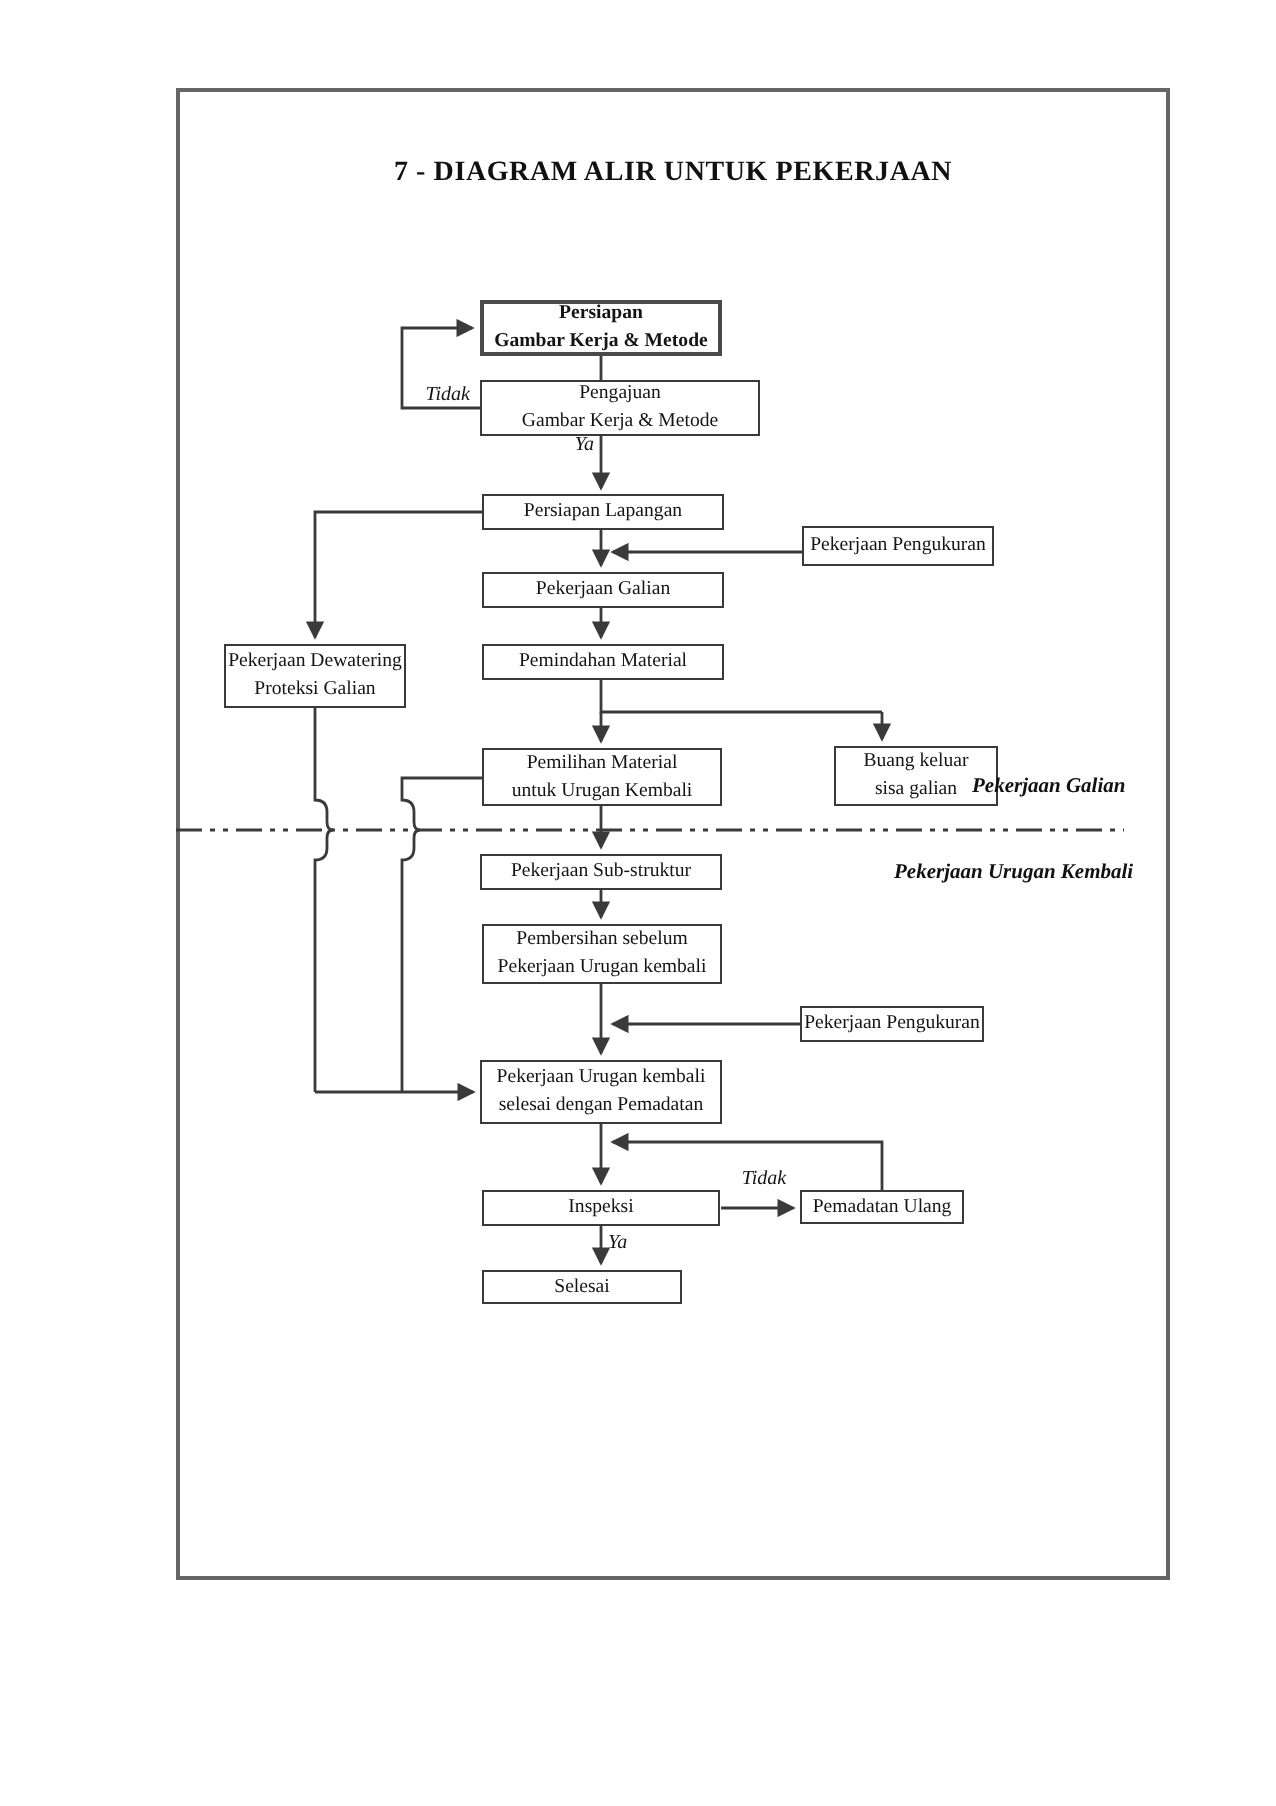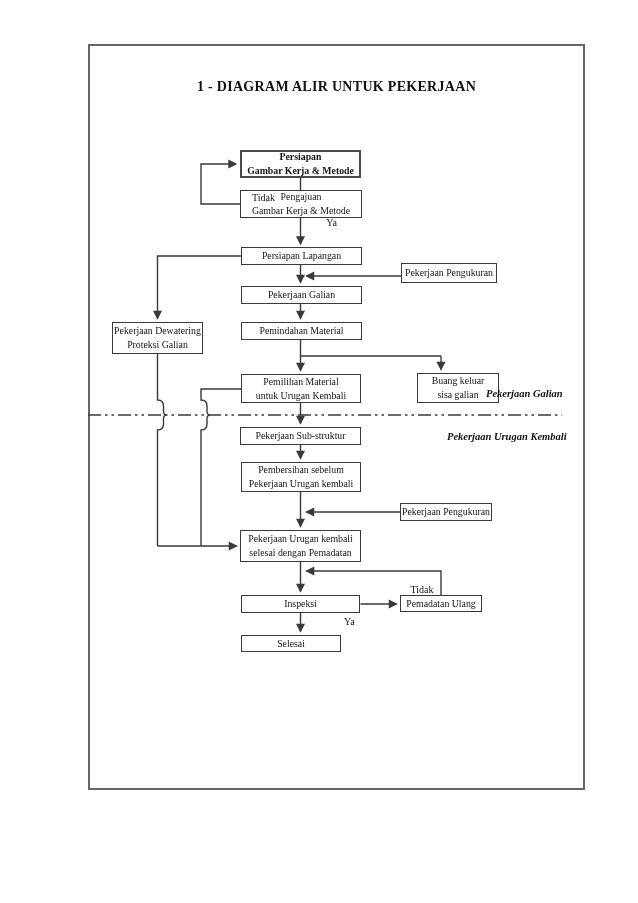--- a/index.html
+++ b/index.html
@@ -18,21 +18,21 @@
   }
   .node{
     position:absolute;box-sizing:border-box;background:#ffffff;
     border:1.3px solid #3a3a3a;
     display:flex;flex-direction:column;align-items:center;justify-content:center;
     text-align:center;font-size:9.8px;line-height:1.38;color:#141414;
   }
   .node span{white-space:nowrap;display:block;}
   .node.start{font-weight:bold;border-width:2px;border-color:#4a4a4a;}
   .edge-label{
-    position:absolute;font-size:10px;color:#141414;line-height:11px;margin-left:40px;
+    position:absolute;font-style:italic;font-size:10px;color:#141414;line-height:11px;
   }
   .phase-label{
     position:absolute;font-style:italic;font-weight:bold;font-size:10.5px;
     color:#111;white-space:nowrap;line-height:12px;
   }
 </style>
 </head>
 <body>
 
 <div class="canvas">
@@ -65,29 +65,29 @@
       <path d="M401,512 L306.5,512" marker-end="url(#arr)"></path>
       <path d="M300.5,562 L300.5,591.5" marker-end="url(#arr)"></path>
       <path d="M441,595 L441,571 L306.5,571" marker-end="url(#arr)"></path>
       <path d="M360.5,604 L396.5,604" marker-end="url(#arr)"></path>
       <path d="M300.5,613 L300.5,631.5" marker-end="url(#arr)"></path>
       <path d="M88,415 L562,415" stroke-dasharray="13 4 2.5 4 2.5 4"></path>
     </g>
   </svg>
 
   <div class="title">
-    <div>1 - DIAGRAM ALIR UNTUK PEKERJAAN</div>
+    <div>7 - DIAGRAM ALIR UNTUK PEKERJAAN</div>
   </div>
 
   <div class="node start" style="left:240px;top:150px;width:121px;height:28px">
     <span>Persiapan</span>
     <span>Gambar Kerja &amp; Metode</span>
   </div>
 
-  <div class="node" style="left:240px;top:190px;width:122px;height:28px">
+  <div class="node" style="left:240px;top:190px;width:140px;height:28px">
     <span>Pengajuan</span>
     <span>Gambar Kerja &amp; Metode</span>
   </div>
 
   <div class="node" style="left:241px;top:247px;width:121px;height:18px">
     <span>Persiapan Lapangan</span>
   </div>
 
   <div class="node" style="left:401px;top:263px;width:96px;height:20px">
     <span>Pekerjaan Pengukuran</span>

